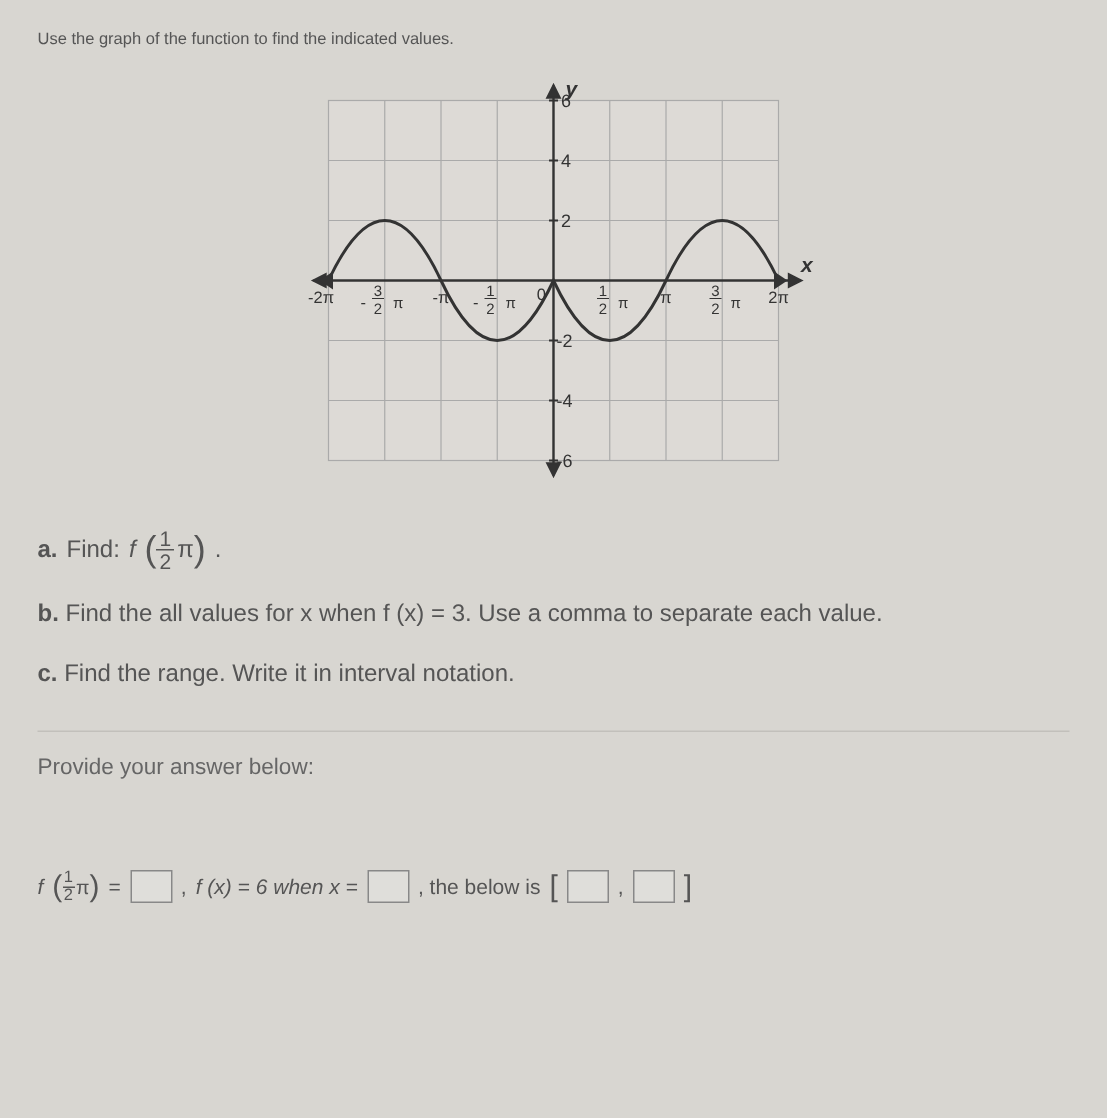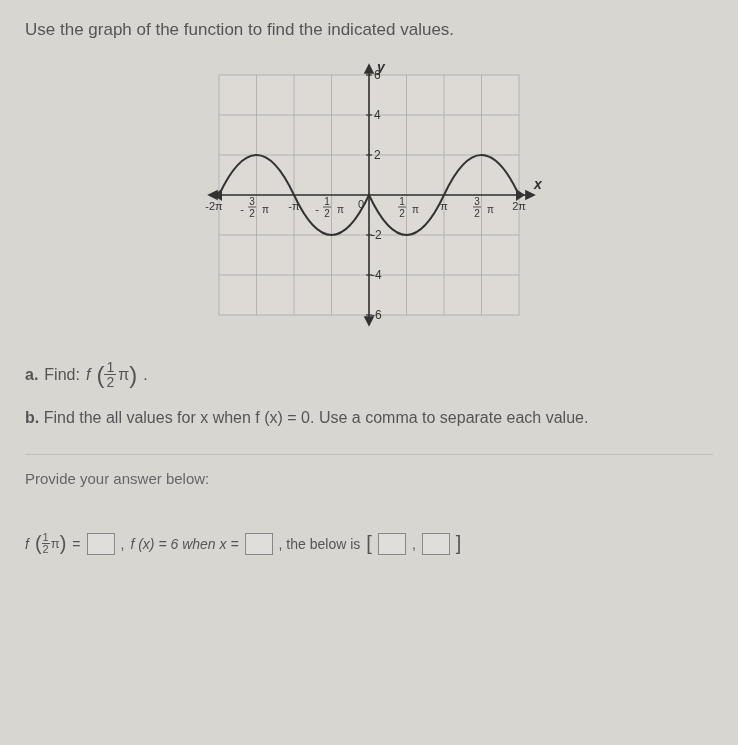--- a/index.html
+++ b/index.html
@@ -6,21 +6,21 @@
     body {
       width: 738px;
       height: 745px;
       background: #d8d6d1;
       font-family: Arial, sans-serif;
       color: #4a4a4a;
       padding: 20px 25px;
       position: relative;
     }
     .instruction {
-      font-size: 17px;
+      font-size: 11px;
       color: #555;
       margin-bottom: 8px;
     }
     .graph-container {
       display: flex;
       justify-content: center;
       margin: 15px 0 25px 0;
     }
     .graph {
       width: 350px;
@@ -55,21 +55,21 @@
     .frac .den { padding: 0 2px; }
     .paren-expr {
       font-size: 24px;
       display: inline-flex;
       align-items: center;
     }
     .answer-prompt {
       font-size: 15px;
       color: #666;
       margin-top: 25px;
-      margin-bottom: 35px;
+      margin-bottom: 50px;
       padding-top: 15px;
       border-top: 1px solid rgba(0,0,0,0.1);
     }
     .answer-line {
       display: flex;
       align-items: center;
       gap: 6px;
       font-size: 14px;
       color: #555;
       flex-wrap: wrap;
@@ -213,23 +213,27 @@
         <span class="den">2</span>
       </span>
       <span style="font-size:16px;margin-left:2px">π</span>
       <span>)</span>
     </span>
     <span>.</span>
   </div>
 
   <div class="question-b">
     <span class="label-b">b.</span>
-    <span>Find the all values for x when f (x) = 0. Use a comma to separate each value.</span>
+    <span>Find the all values for x when f (x) = 3. Use a comma to separate each value.</span>
   </div>
 
+  <div class="question-c">
+    <span class="label-c">c.</span>
+    <span>Find the range. Write it in interval notation.</span>
+  </div>
 </div>
 
 <div class="answer-prompt">Provide your answer below:</div>
 
 <div class="answer-line">
   <span class="italic">f</span>
   <span class="paren-expr" style="font-size:20px">
     <span>(</span>
     <span class="small-frac">
       <span class="num">1</span>

